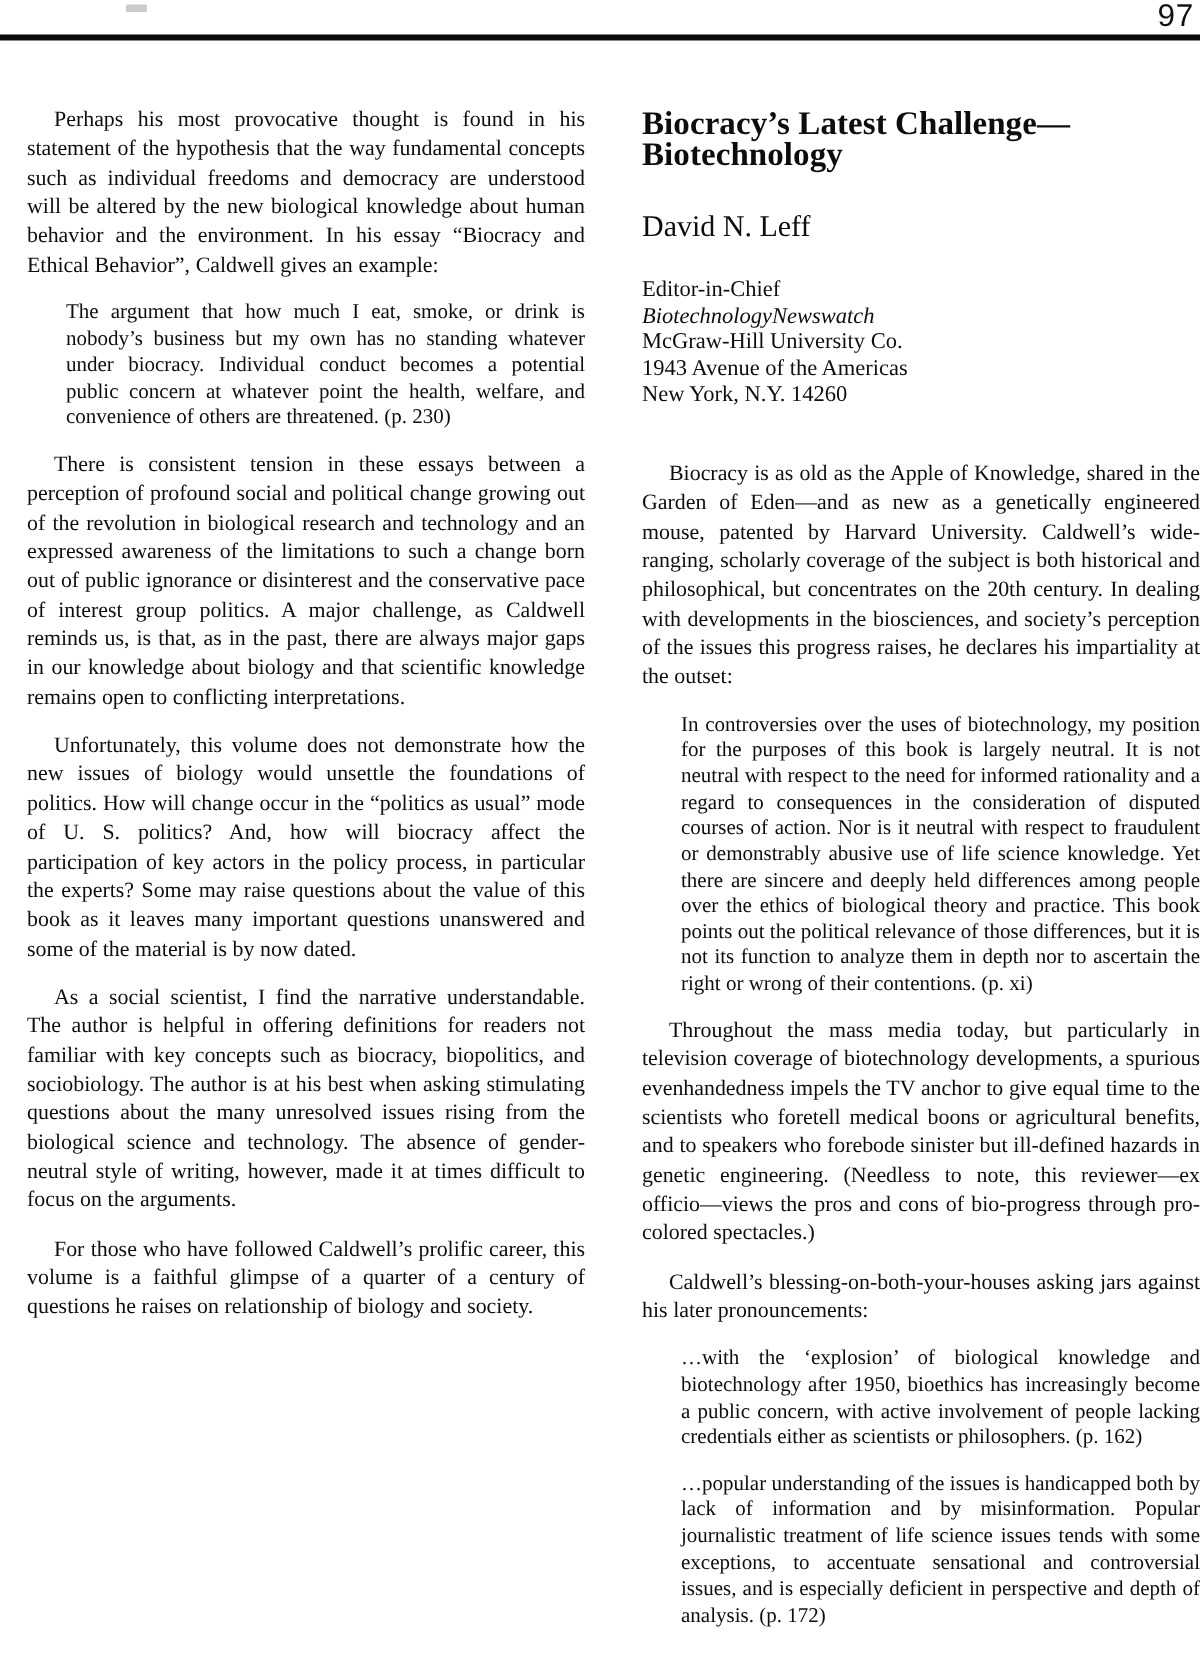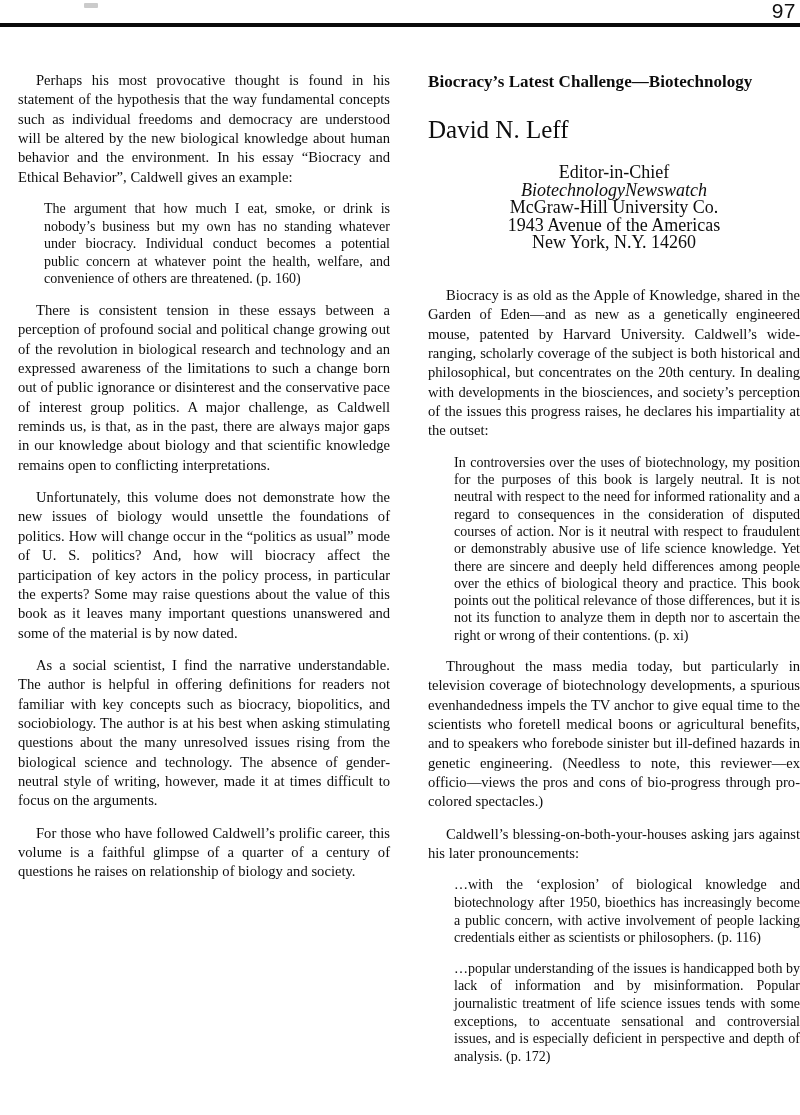--- a/index.html
+++ b/index.html
@@ -91,37 +91,36 @@
     font-size: 14.0px;
     line-height: 17.6px;
     text-align: justify;
     text-indent: 0;
   }
   blockquote.quote.tight { line-height: 17.3px; }
 
   
   .article-title {
     margin: 0;
-    font-size: 17px;
+    font-size: 22px;
     font-weight: bold;
     line-height: 21px;
     letter-spacing: 0.05px;
     text-align: left;
   }
   .article-author {
     margin: 26px 0 0 0;
-    font-size: 25px;
+    font-size: 20px;
     font-weight: 400;
     line-height: 24px;
   }
   .affiliation {
     margin: 22px 0 0 0;
-    font-size: 18px;
+    font-size: 15px;
     line-height: 17.6px;
-    text-align: center;
   }
   .affiliation .ital { font-style: italic; }
   .affil-line { display: block; }
 
   .opener-gap { height: 34px; }
 </style>
 </head>
 <body>
 
 <div class="page">
@@ -129,21 +128,21 @@
   <div class="running-head">
     <div class="scan-smudge"></div>
     <div class="folio">97</div>
     <div class="head-rule"></div>
   </div>
 
   <div class="columns">
 
     <div class="col col-left">
       <p class="body">Perhaps his most provocative thought is found in his statement of the hypothesis that the way fundamental concepts such as individual freedoms and democracy are understood will be altered by the new biological knowledge about human behavior and the environment. In his essay “Biocracy and Ethical Behavior”, Caldwell gives an example:</p>
-      <blockquote class="quote">The argument that how much I eat, smoke, or drink is nobody’s business but my own has no standing whatever under biocracy. Individual conduct becomes a potential public concern at whatever point the health, welfare, and convenience of others are threatened. (p. 160)</blockquote>
+      <blockquote class="quote">The argument that how much I eat, smoke, or drink is nobody’s business but my own has no standing whatever under biocracy. Individual conduct becomes a potential public concern at whatever point the health, welfare, and convenience of others are threatened. (p. 230)</blockquote>
       <p class="body">There is consistent tension in these essays between a perception of profound social and political change growing out of the revolution in biological research and technology and an expressed awareness of the limitations to such a change born out of public ignorance or disinterest and the conservative pace of interest group politics. A major challenge, as Caldwell reminds us, is that, as in the past, there are always major gaps in our knowledge about biology and that scientific knowledge remains open to conflicting interpretations.</p>
       <p class="body">Unfortunately, this volume does not demonstrate how the new issues of biology would unsettle the foundations of politics. How will change occur in the “politics as usual” mode of U. S. politics? And, how will biocracy affect the participation of key actors in the policy process, in particular the experts? Some may raise questions about the value of this book as it leaves many important questions unanswered and some of the material is by now dated.</p>
       <p class="body">As a social scientist, I find the narrative understandable. The author is helpful in offering definitions for readers not familiar with key concepts such as biocracy, biopolitics, and sociobiology. The author is at his best when asking stimulating questions about the many unresolved issues rising from the biological science and technology. The absence of gender-neutral style of writing, however, made it at times difficult to focus on the arguments.</p>
       <p class="body">For those who have followed Caldwell’s prolific career, this volume is a faithful glimpse of a quarter of a century of questions he raises on relationship of biology and society.</p>
     </div>
 
     <div class="col col-right">
       <h1 class="article-title">Biocracy’s Latest Challenge—Biotechnology</h1>
       <div class="article-author">David N. Leff</div>
       <div class="affiliation">
@@ -153,18 +152,18 @@
         <span class="affil-line">1943 Avenue of the Americas</span>
         <span class="affil-line">New York, N.Y. 14260</span>
       </div>
 
       <div class="opener-gap"></div>
 
       <p class="body">Biocracy is as old as the Apple of Knowledge, shared in the Garden of Eden—and as new as a genetically engineered mouse, patented by Harvard University. Caldwell’s wide-ranging, scholarly coverage of the subject is both historical and philosophical, but concentrates on the 20th century. In dealing with developments in the biosciences, and society’s perception of the issues this progress raises, he declares his impartiality at the outset:</p>
       <blockquote class="quote tight">In controversies over the uses of biotechnology, my position for the purposes of this book is largely neutral. It is not neutral with respect to the need for informed rationality and a regard to consequences in the consideration of disputed courses of action. Nor is it neutral with respect to fraudulent or demonstrably abusive use of life science knowledge. Yet there are sincere and deeply held differences among people over the ethics of biological theory and practice. This book points out the political relevance of those differences, but it is not its function to analyze them in depth nor to ascertain the right or wrong of their contentions. (p. xi)</blockquote>
       <p class="body">Throughout the mass media today, but particularly in television coverage of biotechnology developments, a spurious evenhandedness impels the TV anchor to give equal time to the scientists who foretell medical boons or agricultural benefits, and to speakers who forebode sinister but ill-defined hazards in genetic engineering. (Needless to note, this reviewer—ex officio—views the pros and cons of bio-progress through pro-colored spectacles.)</p>
       <p class="body">Caldwell’s blessing-on-both-your-houses asking jars against his later pronouncements:</p>
-      <blockquote class="quote">…with the ‘explosion’ of biological knowledge and biotechnology after 1950, bioethics has increasingly become a public concern, with active involvement of people lacking credentials either as scientists or philosophers. (p. 116)</blockquote>
+      <blockquote class="quote">…with the ‘explosion’ of biological knowledge and biotechnology after 1950, bioethics has increasingly become a public concern, with active involvement of people lacking credentials either as scientists or philosophers. (p. 162)</blockquote>
       <blockquote class="quote">…popular understanding of the issues is handicapped both by lack of information and by misinformation. Popular journalistic treatment of life science issues tends with some exceptions, to accentuate sensational and controversial issues, and is especially deficient in perspective and depth of analysis. (p. 172)</blockquote>
     </div>
 
   </div>
 </div>
 
 </body></html>

